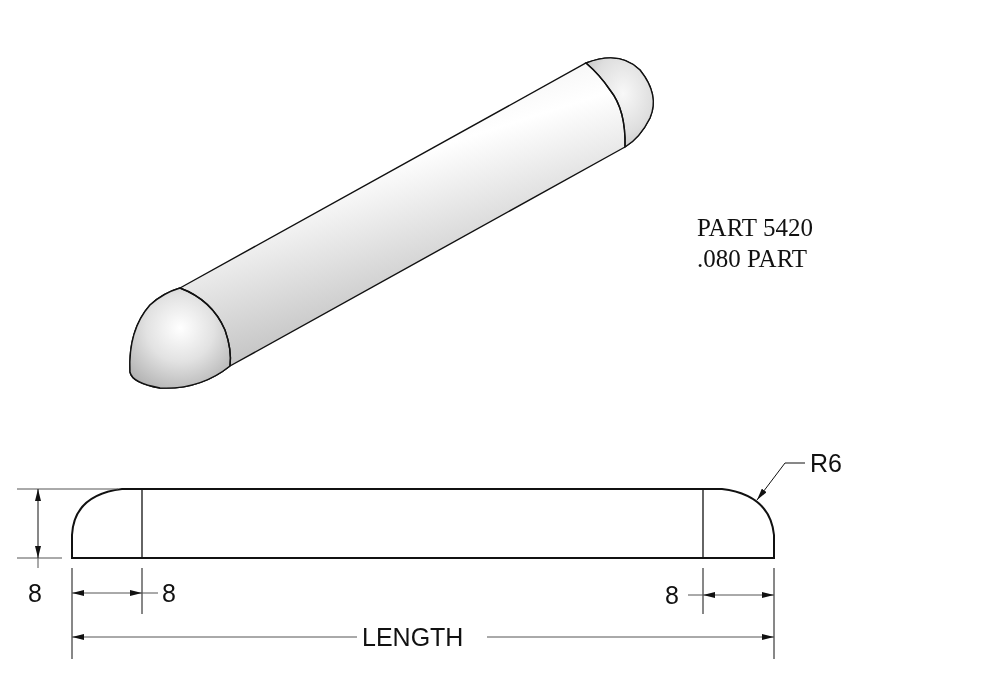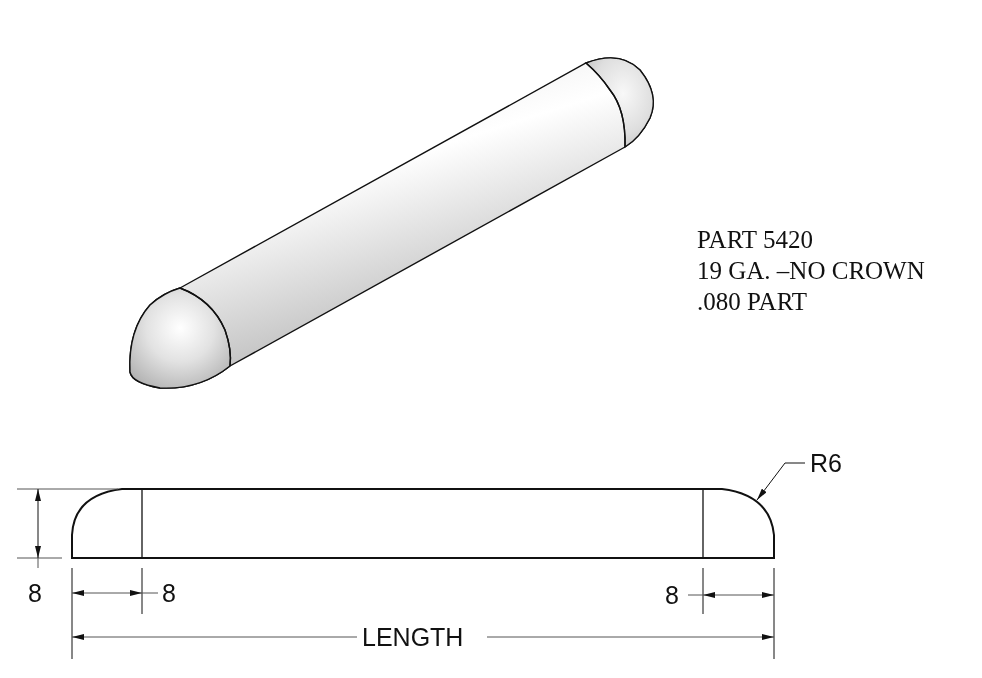--- a/index.html
+++ b/index.html
@@ -1,19 +1,19 @@
 <!DOCTYPE html>
 <html><head>
   <meta charset="utf-8">
   <style>
     html, body { margin: 0; padding: 0; background: #ffffff; }
     body { width: 982px; height: 678px; position: relative; overflow: hidden; }
     #drawing { position: absolute; left: 0; top: 0; width: 982px; height: 678px; }
     .notes {
-      position: absolute; left: 697px; top: 224px;
+      position: absolute; left: 697px; top: 212px;
       font-family: "Liberation Serif", "DejaVu Serif", serif;
       font-size: 25px; line-height: 31px; color: #111111;
     }
     .notes div { white-space: nowrap; }
     .dimtext { font-family: "Liberation Sans", "DejaVu Sans", sans-serif; font-size: 25px; fill: #111; }
   </style>
 </head>
 <body>
 
 <svg id="drawing" viewBox="0 0 982 678" xmlns="http://www.w3.org/2000/svg">
@@ -85,15 +85,14 @@
     <text class="dimtext" x="28" y="602">8</text>
     <text class="dimtext" x="162" y="602">8</text>
     <text class="dimtext" x="665" y="604">8</text>
     <text class="dimtext" x="810" y="472">R6</text>
     <text class="dimtext" x="362" y="646">LENGTH</text>
   </g>
 </svg>
 
 <div class="notes">
   <div>PART 5420</div>
-  <div>19 GA. –NO CROWN</div>
   <div>.080 PART</div>
 </div>
 
 </body></html>

